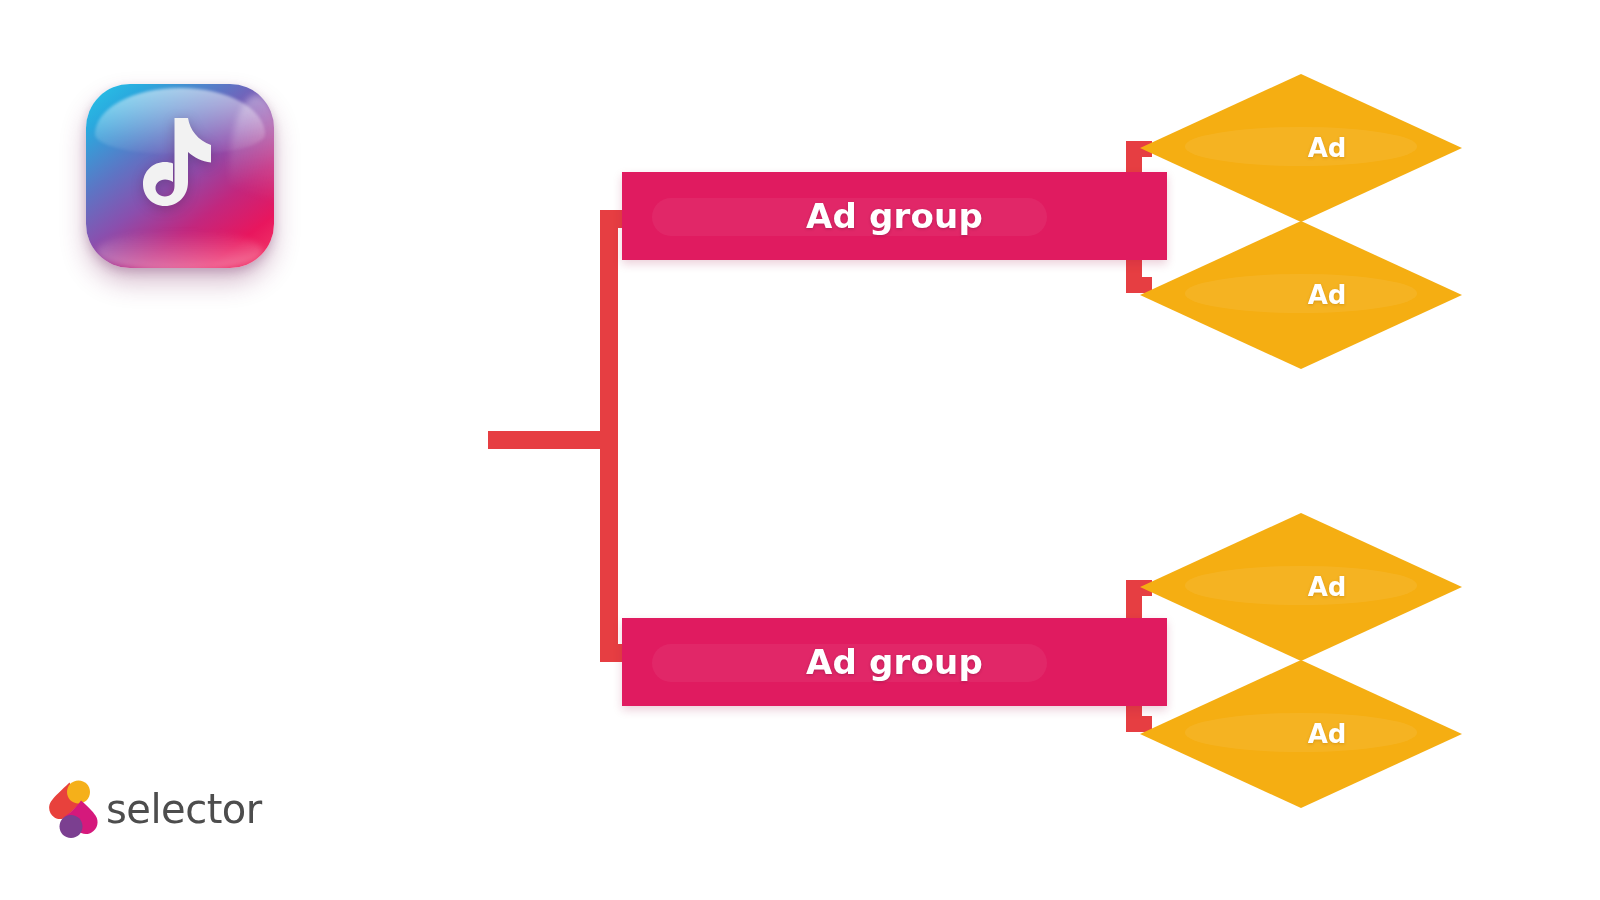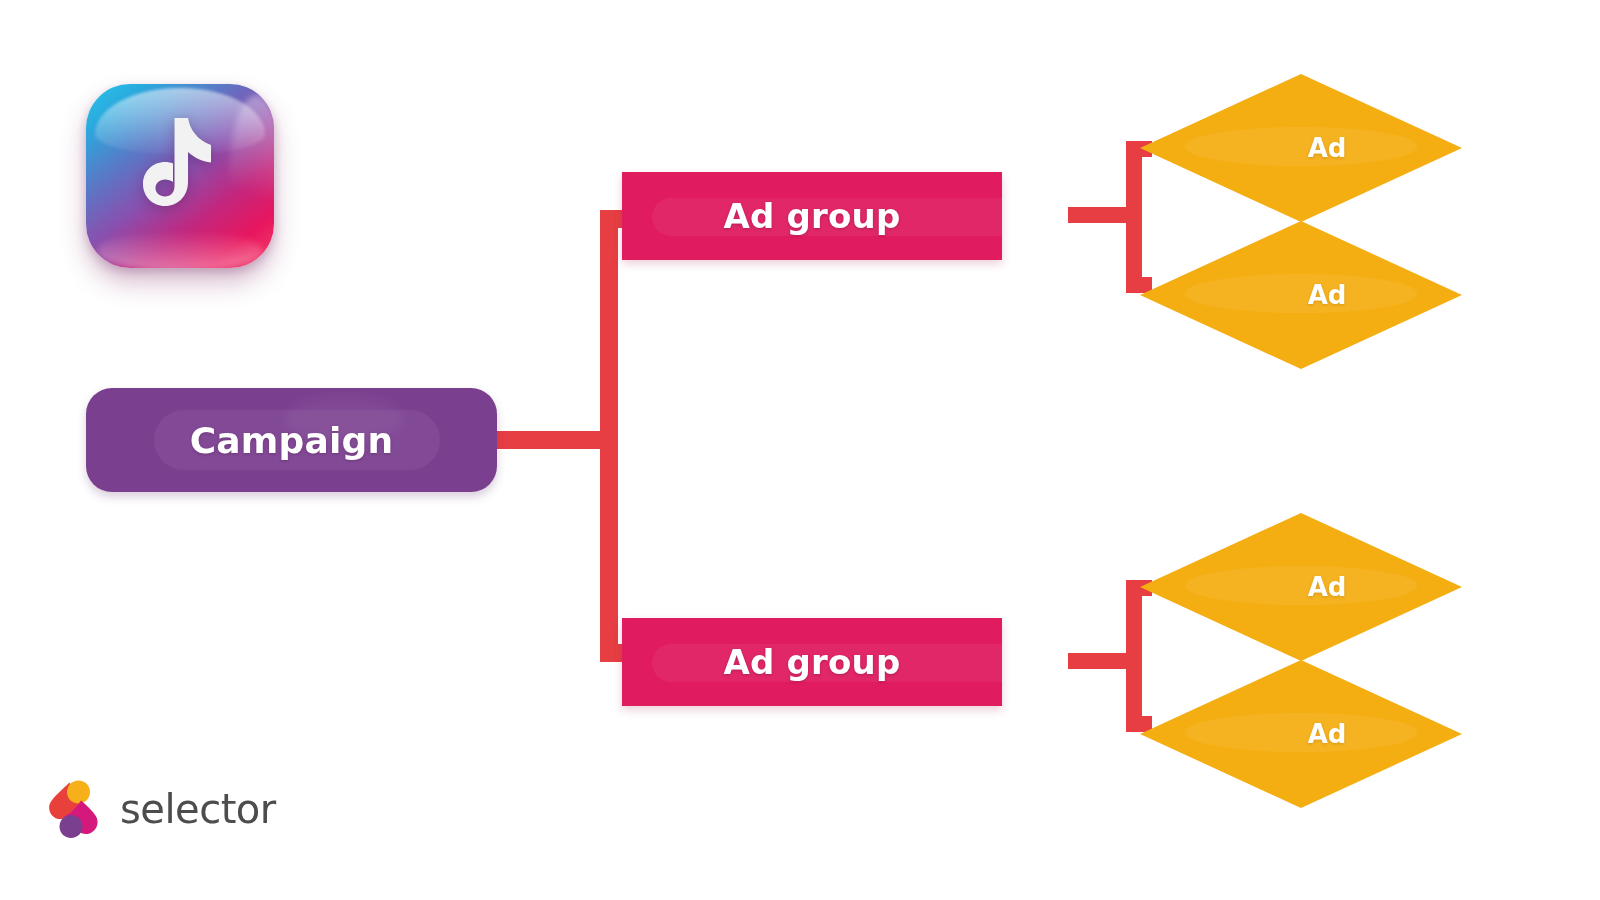--- a/index.html
+++ b/index.html
@@ -118,21 +118,21 @@
     height: 46px;
     border-radius: 50%;
     background: rgba(255, 255, 255, 0.05);
     filter: blur(6px);
   }
 
   .node-adgroup {
     position: absolute;
     left: 622px;
     top: 172px;
-    width: 380px;
+    width: 545px;
     height: 88px;
     background: #e01b60;
     box-shadow: 0 4px 9px rgba(160, 20, 70, 0.20);
     display: flex;
     align-items: center;
     justify-content: center;
   }
   .node-adgroup.lower {
     top: 618px;
   }
@@ -198,21 +198,21 @@
     text-shadow: 0 1px 3px rgba(150, 90, 0, 0.30);
   }
 
   
   .brand {
     position: absolute;
     left: 48px;
     top: 778px;
     display: flex;
     align-items: center;
-    gap: 18px;
+    gap: 4px;
   }
   .brand .mark {
     width: 54px;
     height: 62px;
     display: block;
   }
   .brand .wordmark {
     font-size: 40px;
     color: #4d4d4d;
     font-weight: normal;
@@ -263,25 +263,20 @@
   <div class="conn" style="left:1068px; top:207px; width:74px; height:16px;"></div>
   <div class="conn" style="left:1126px; top:141px; width:16px; height:152px;"></div>
   <div class="conn" style="left:1126px; top:141px; width:26px; height:16px;"></div>
   <div class="conn" style="left:1126px; top:277px; width:26px; height:16px;"></div>
 
   <div class="conn" style="left:1068px; top:653px; width:74px; height:16px;"></div>
   <div class="conn" style="left:1126px; top:580px; width:16px; height:152px;"></div>
   <div class="conn" style="left:1126px; top:580px; width:26px; height:16px;"></div>
   <div class="conn" style="left:1126px; top:716px; width:26px; height:16px;"></div>
 
-  <div class="node-campaign">
-    <div class="inner-pill"></div>
-    <div class="blob"></div>
-    <span class="label label-campaign">Campaign</span>
-  </div>
 
   <div class="node-adgroup">
     <div class="band"></div>
     <span class="label label-adgroup">Ad group</span>
   </div>
 
   <div class="node-adgroup lower">
     <div class="band"></div>
     <span class="label label-adgroup">Ad group</span>
   </div>

